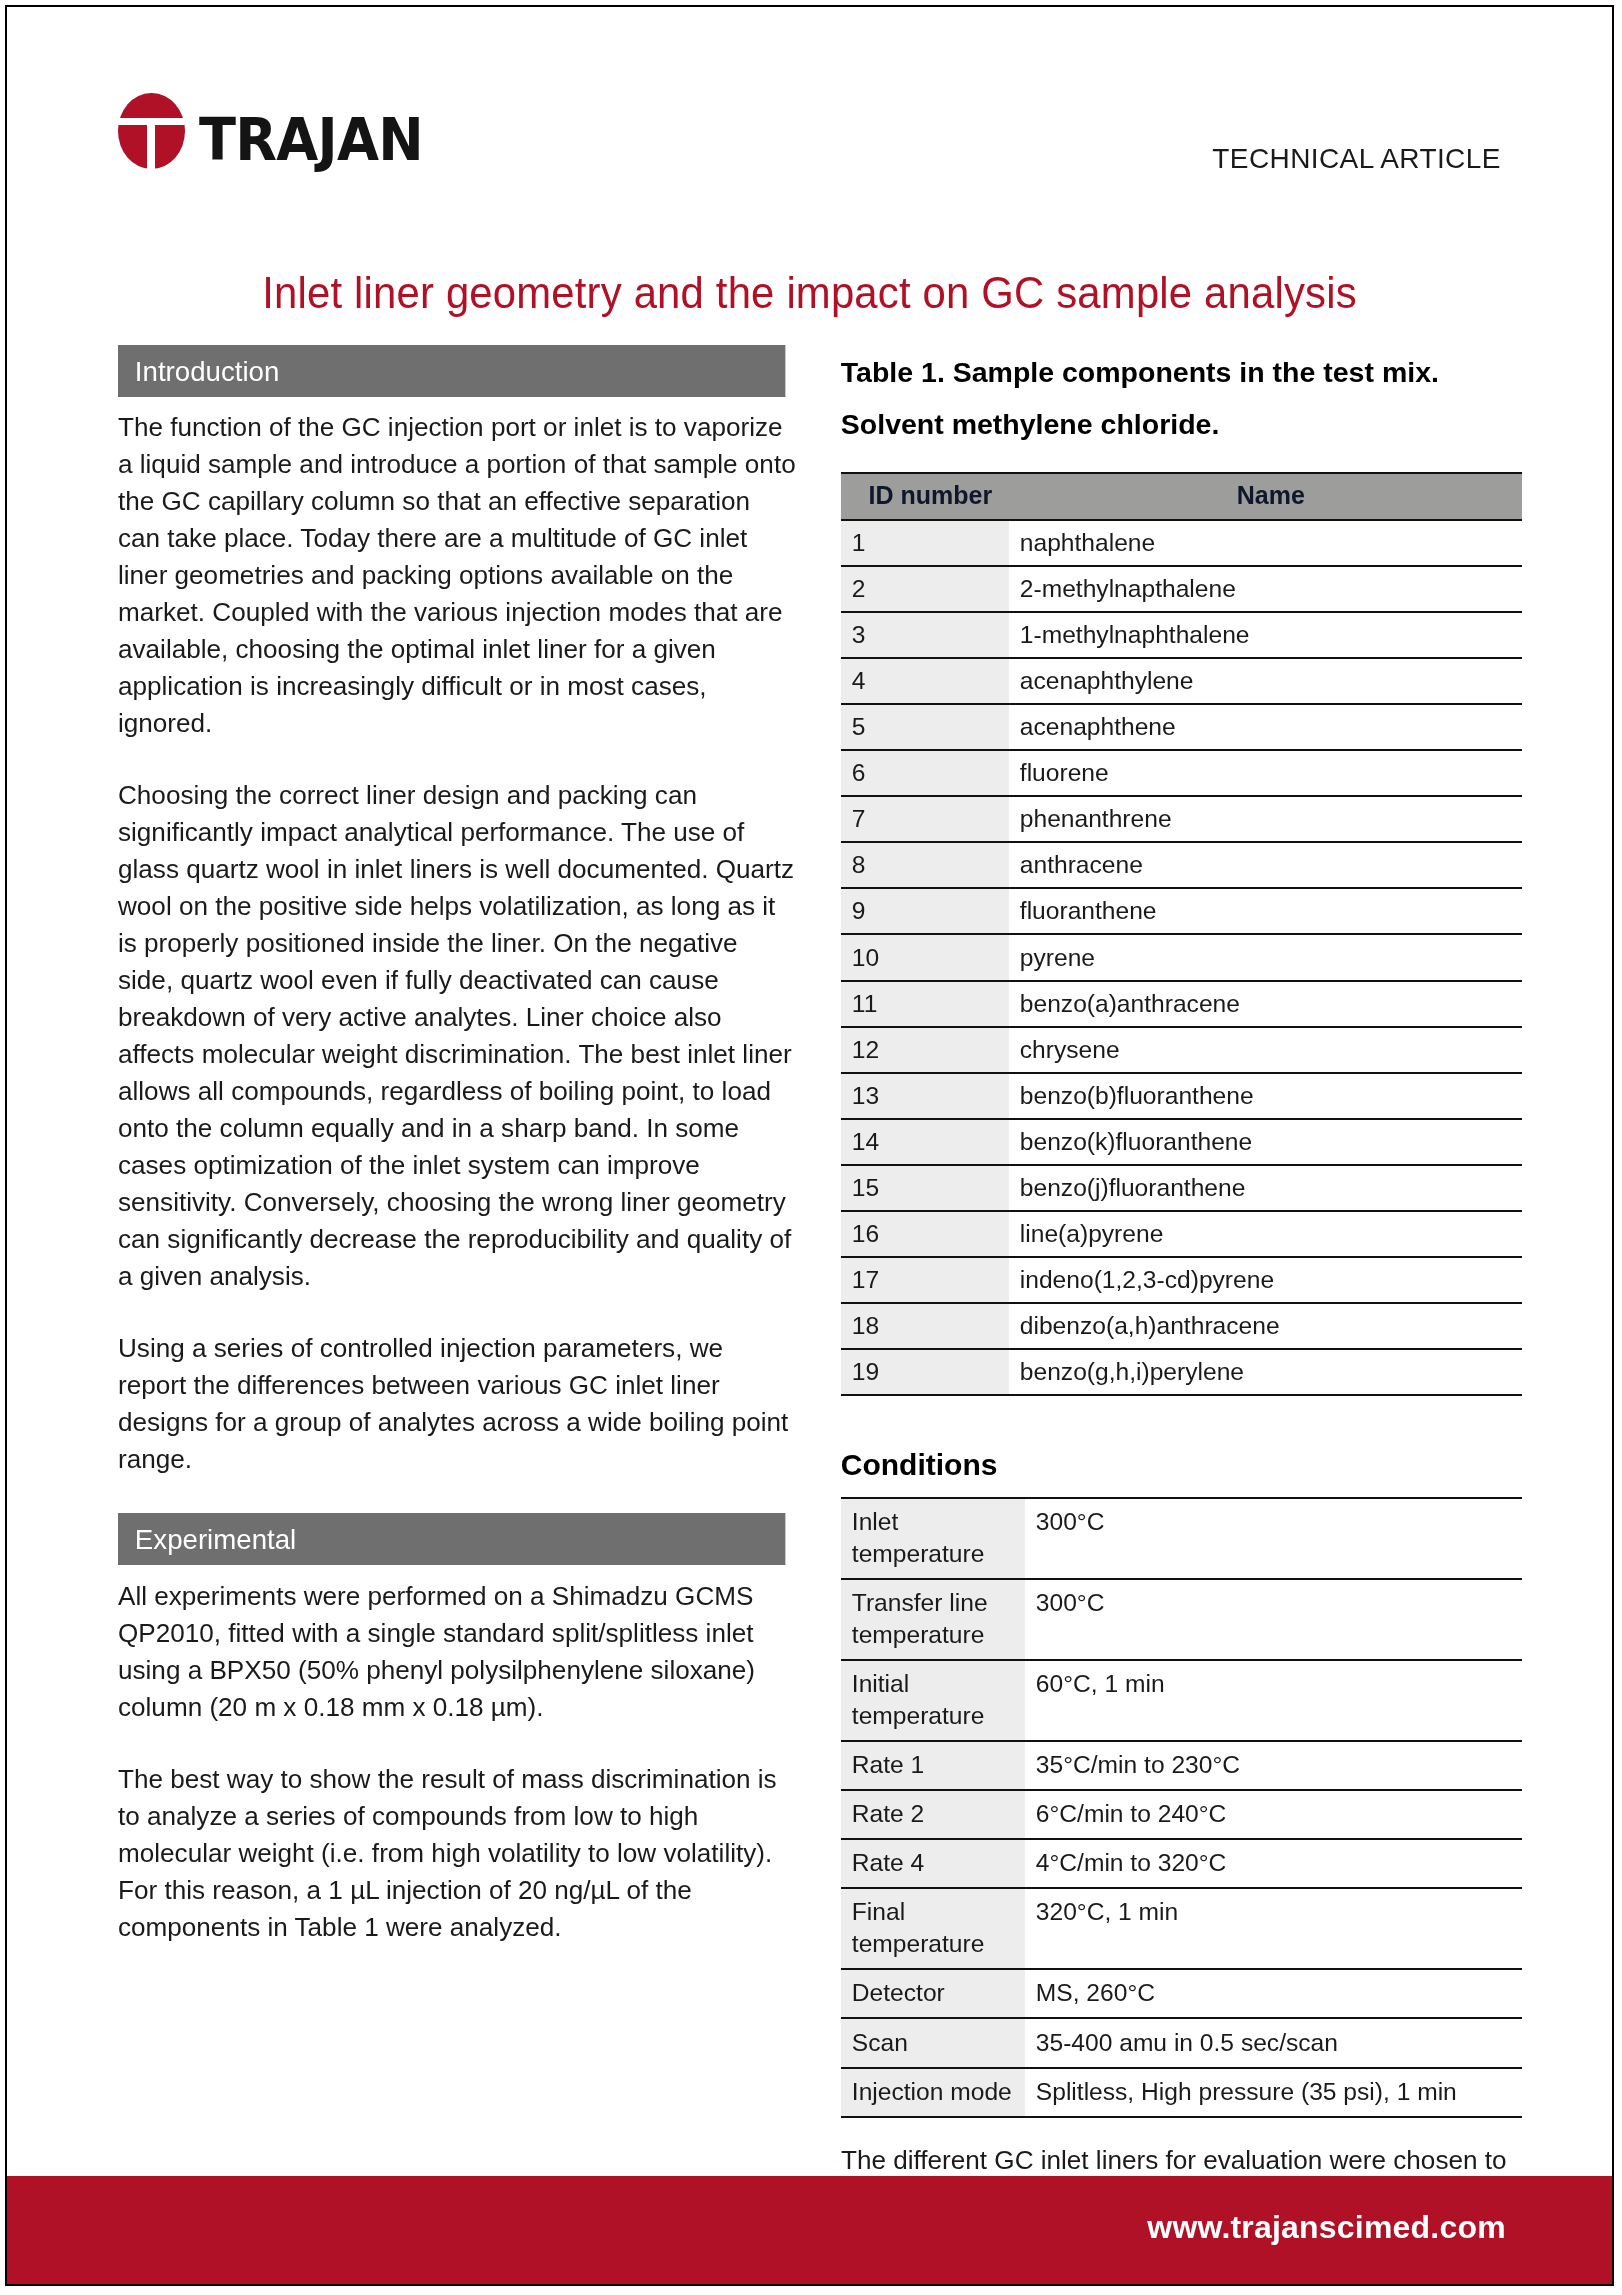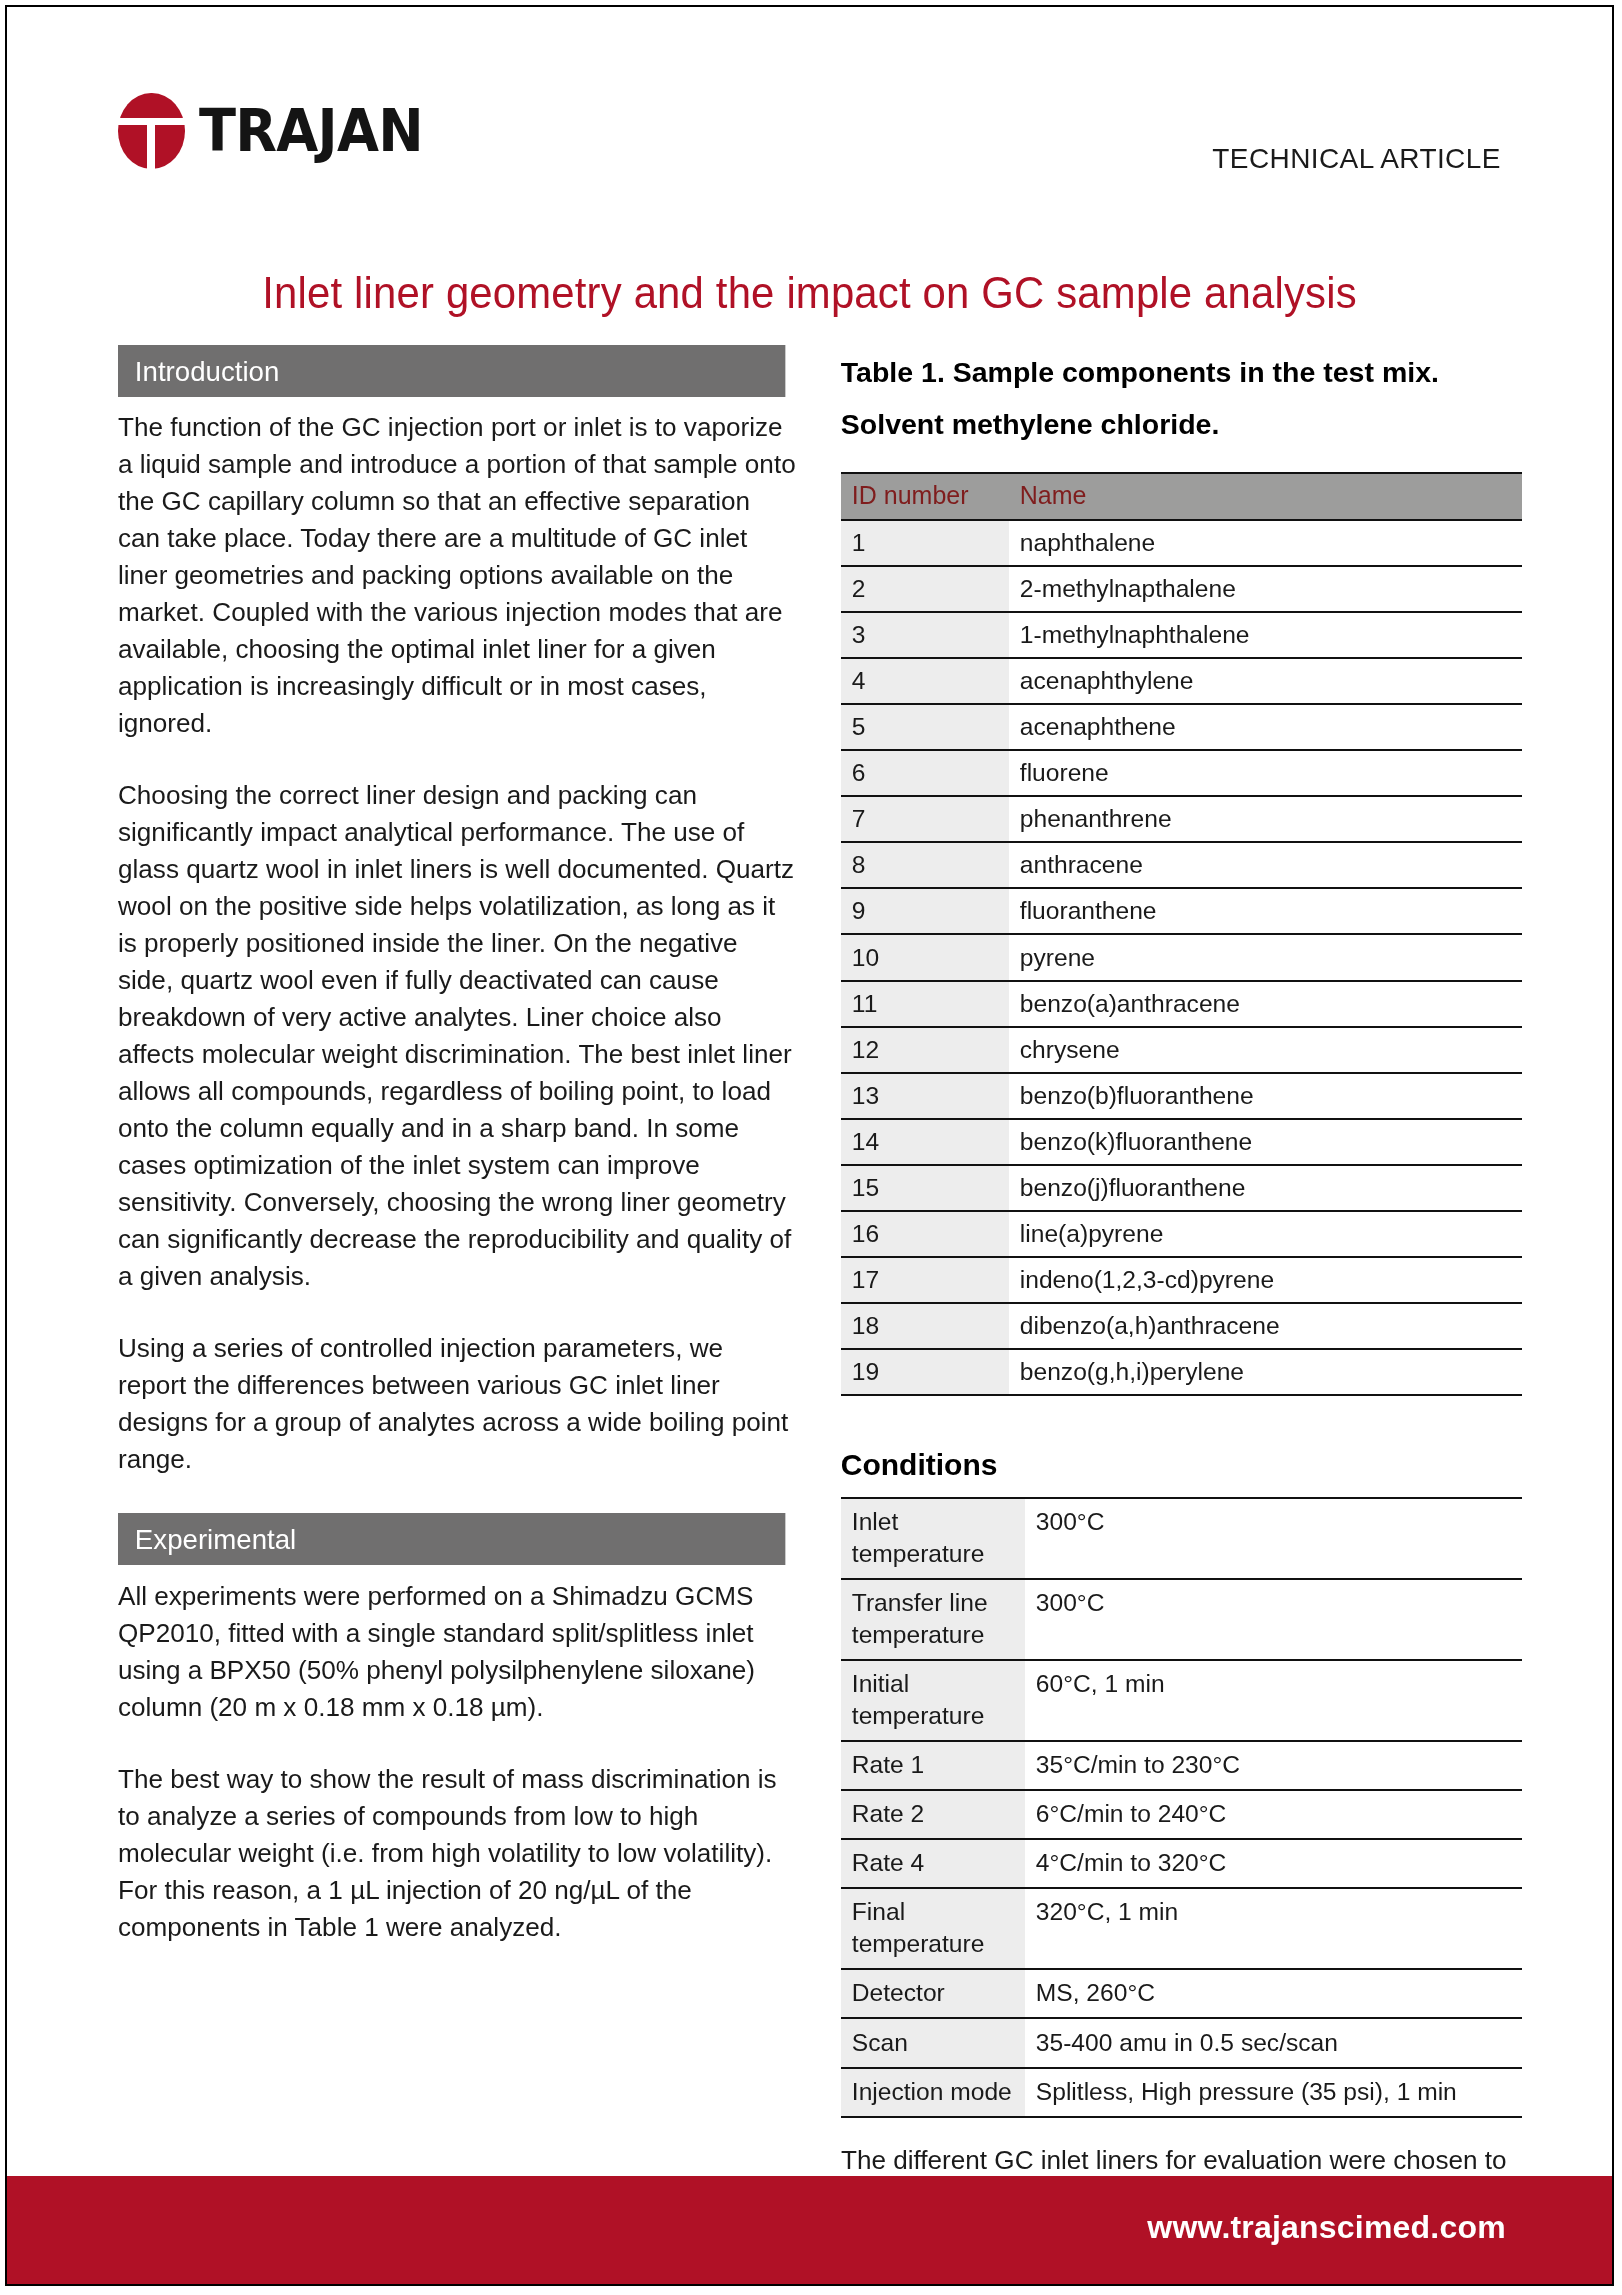--- a/index.html
+++ b/index.html
@@ -32,21 +32,21 @@
   #header {
     position: absolute;
     left: 0; top: 0; right: 0;
     height: 166px;
   }
   #logo-wrap {
     position: absolute;
     left: 111px;
     top: 86px;
     display: flex;
-    align-items: center;
+    align-items: flex-end;
     gap: 14.3px;
   }
   #logo-mark {
     position: relative;
     width: 67px;
     height: 76px;
   }
   #logo-mark .dome {
     position: absolute;
     left: 0; top: 0;
@@ -169,24 +169,24 @@
   
   table.dt {
     width: 100%;
     border-collapse: collapse;
     font-family: "Liberation Sans Narrow", "Liberation Sans", sans-serif;
     font-size: 24.6px;
     color: #1a1a1a;
   }
   table.dt thead th {
     background: #9D9D9C;
-    color: #7f1d1d;
-    font-weight: normal;
+    color: #0f172a;
+    font-weight: bold;
     font-size: 25px;
-    text-align: left;
+    text-align: center;
     padding: 7.1px 0 8.7px 11px;
     border-top: 2.4px solid #111;
     border-bottom: 2.4px solid #111;
   }
   table.dt tbody td {
     padding: 7.1px 0 8px 11px;
     border-bottom: 2.4px solid #111;
     vertical-align: top;
     line-height: 29px;
   }

